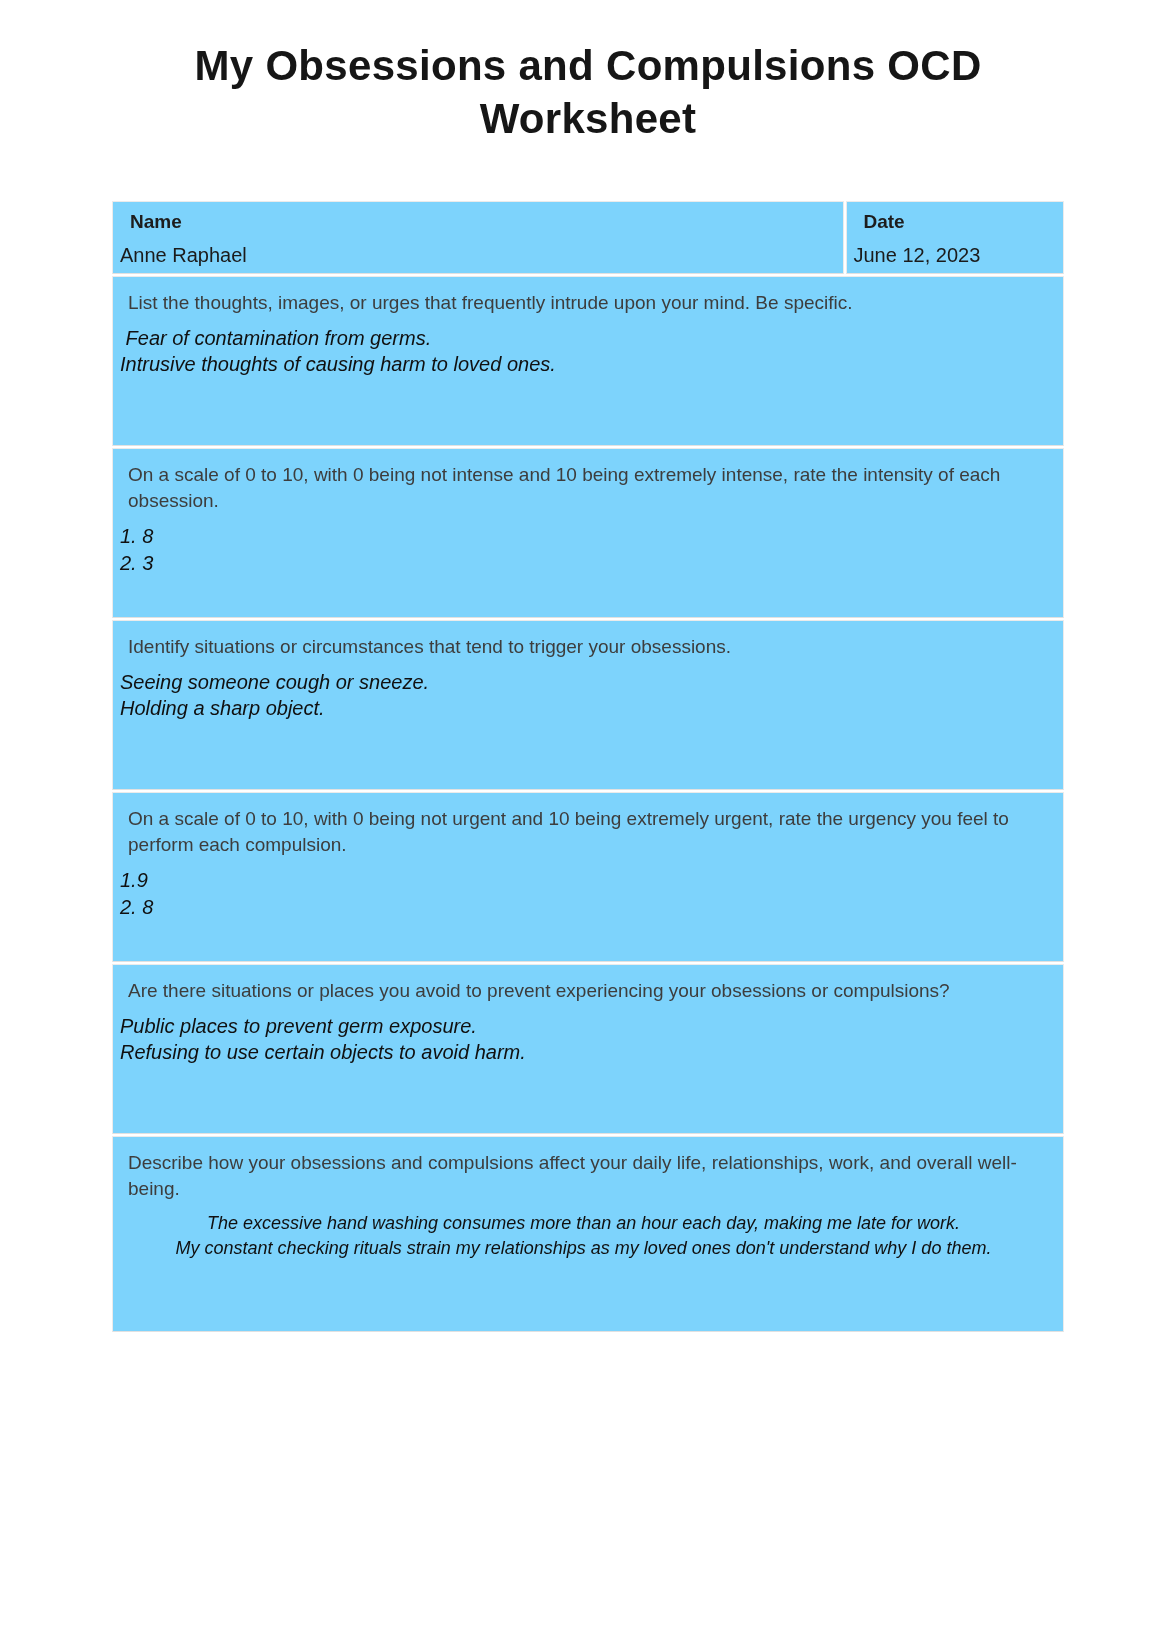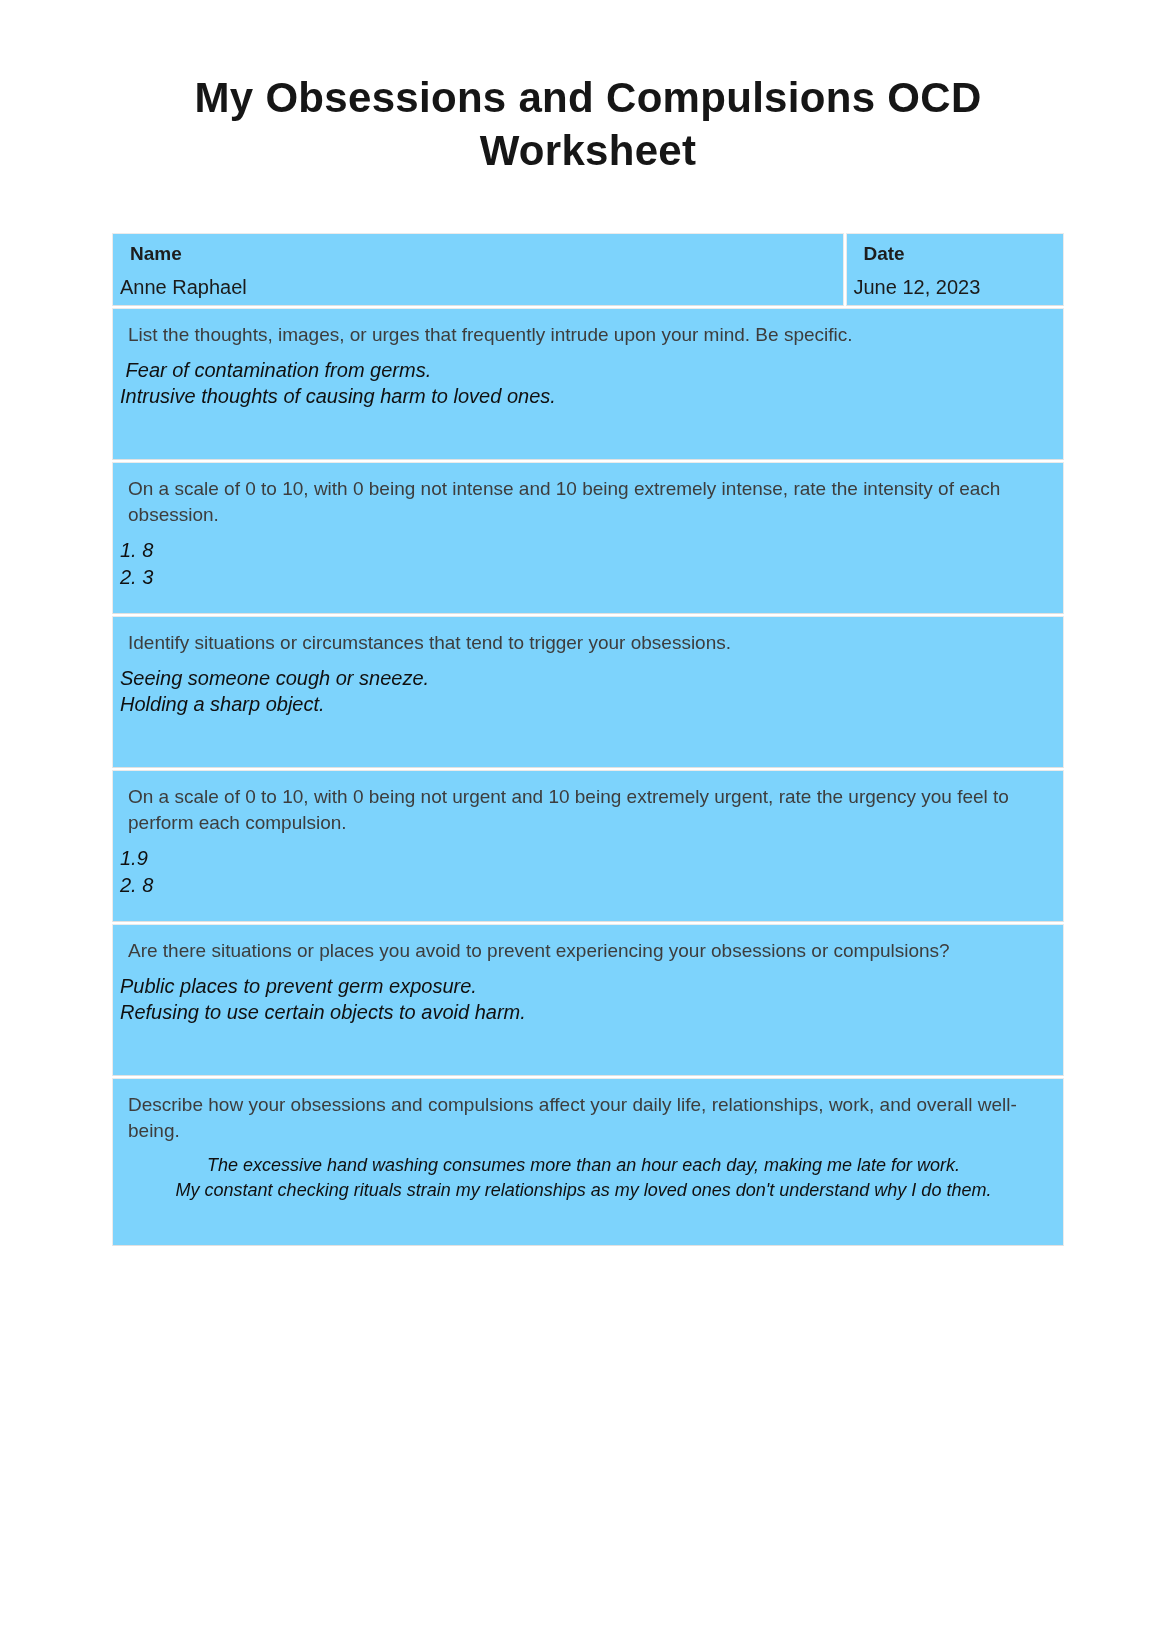--- a/index.html
+++ b/index.html
@@ -6,21 +6,21 @@
     margin: 0;
     padding: 0;
     background: #ffffff;
     font-family: "Liberation Sans", "DejaVu Sans", sans-serif;
   }
   .page {
     width: 1176px;
     height: 1630px;
     background: #ffffff;
     box-sizing: border-box;
-    padding-top: 72px;
+    padding-top: 40px;
     overflow: hidden;
   }
   .sheet {
     width: 956px;
     margin: 0 auto;
   }
   .title {
     font-size: 42px;
     font-weight: 700;
     color: #161616;
@@ -58,25 +58,25 @@
   }
   .field-value {
     font-size: 20px;
     color: #1b1b1b;
     padding-left: 3px;
     margin-top: 9px;
     line-height: 1.2;
     white-space: pre-wrap;
   }
   td.section-cell {
-    height: 152px;
+    height: 170px;
     padding: 13px 16px 10px 4px;
   }
   td.section-cell.tall {
-    height: 168px;
+    height: 196px;
   }
   .prompt {
     font-size: 19px;
     color: #3d3d3d;
     line-height: 1.38;
     padding-left: 11px;
     white-space: pre-wrap;
   }
   .answers {
     margin-top: 9px;

